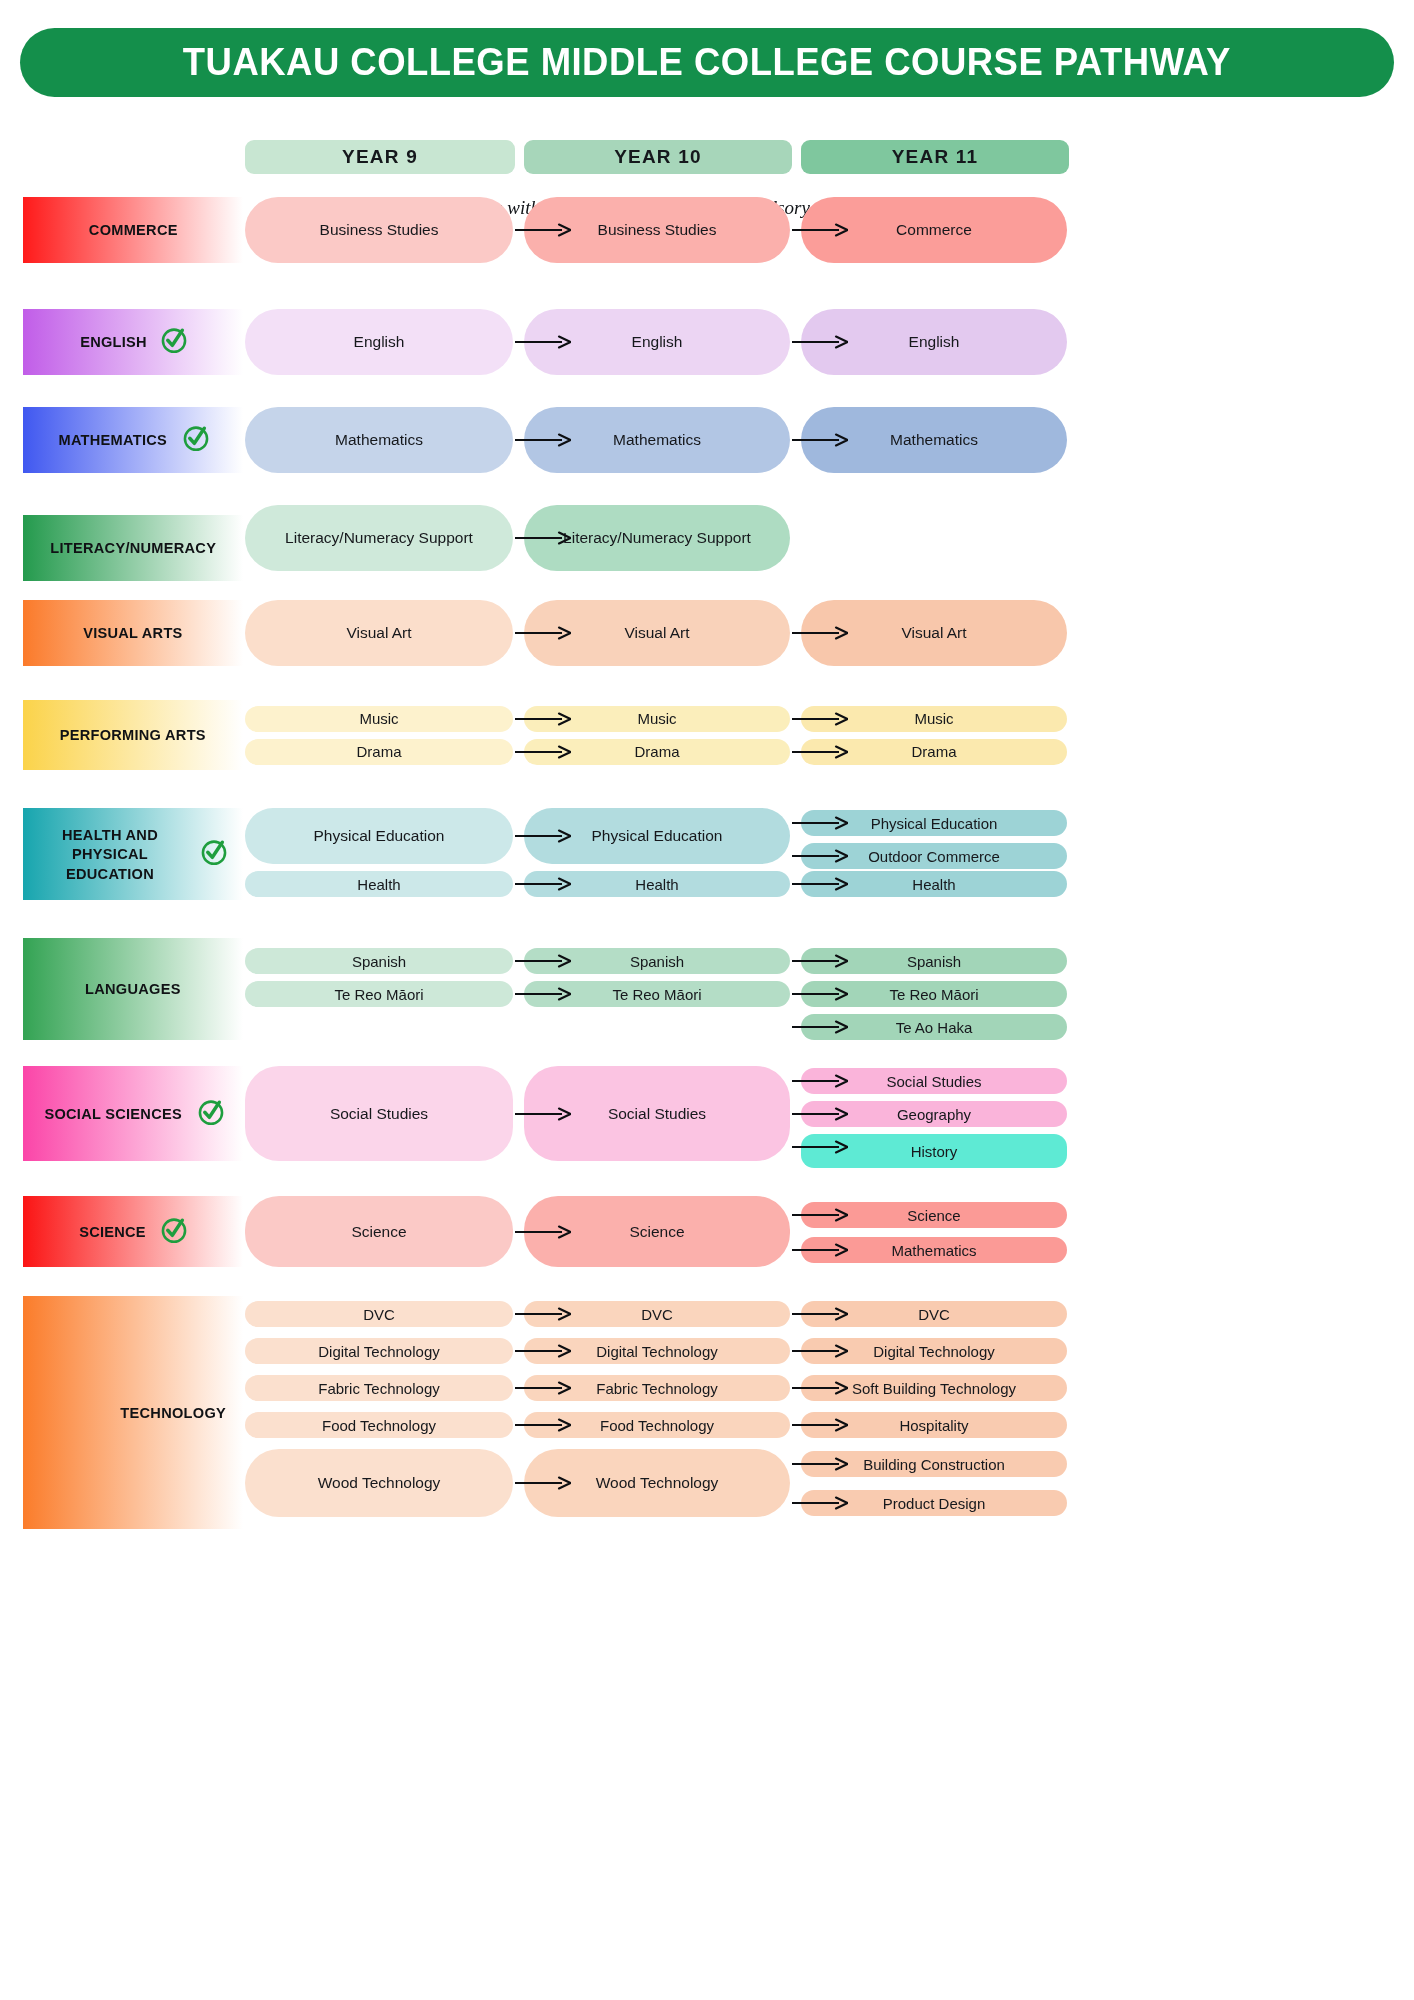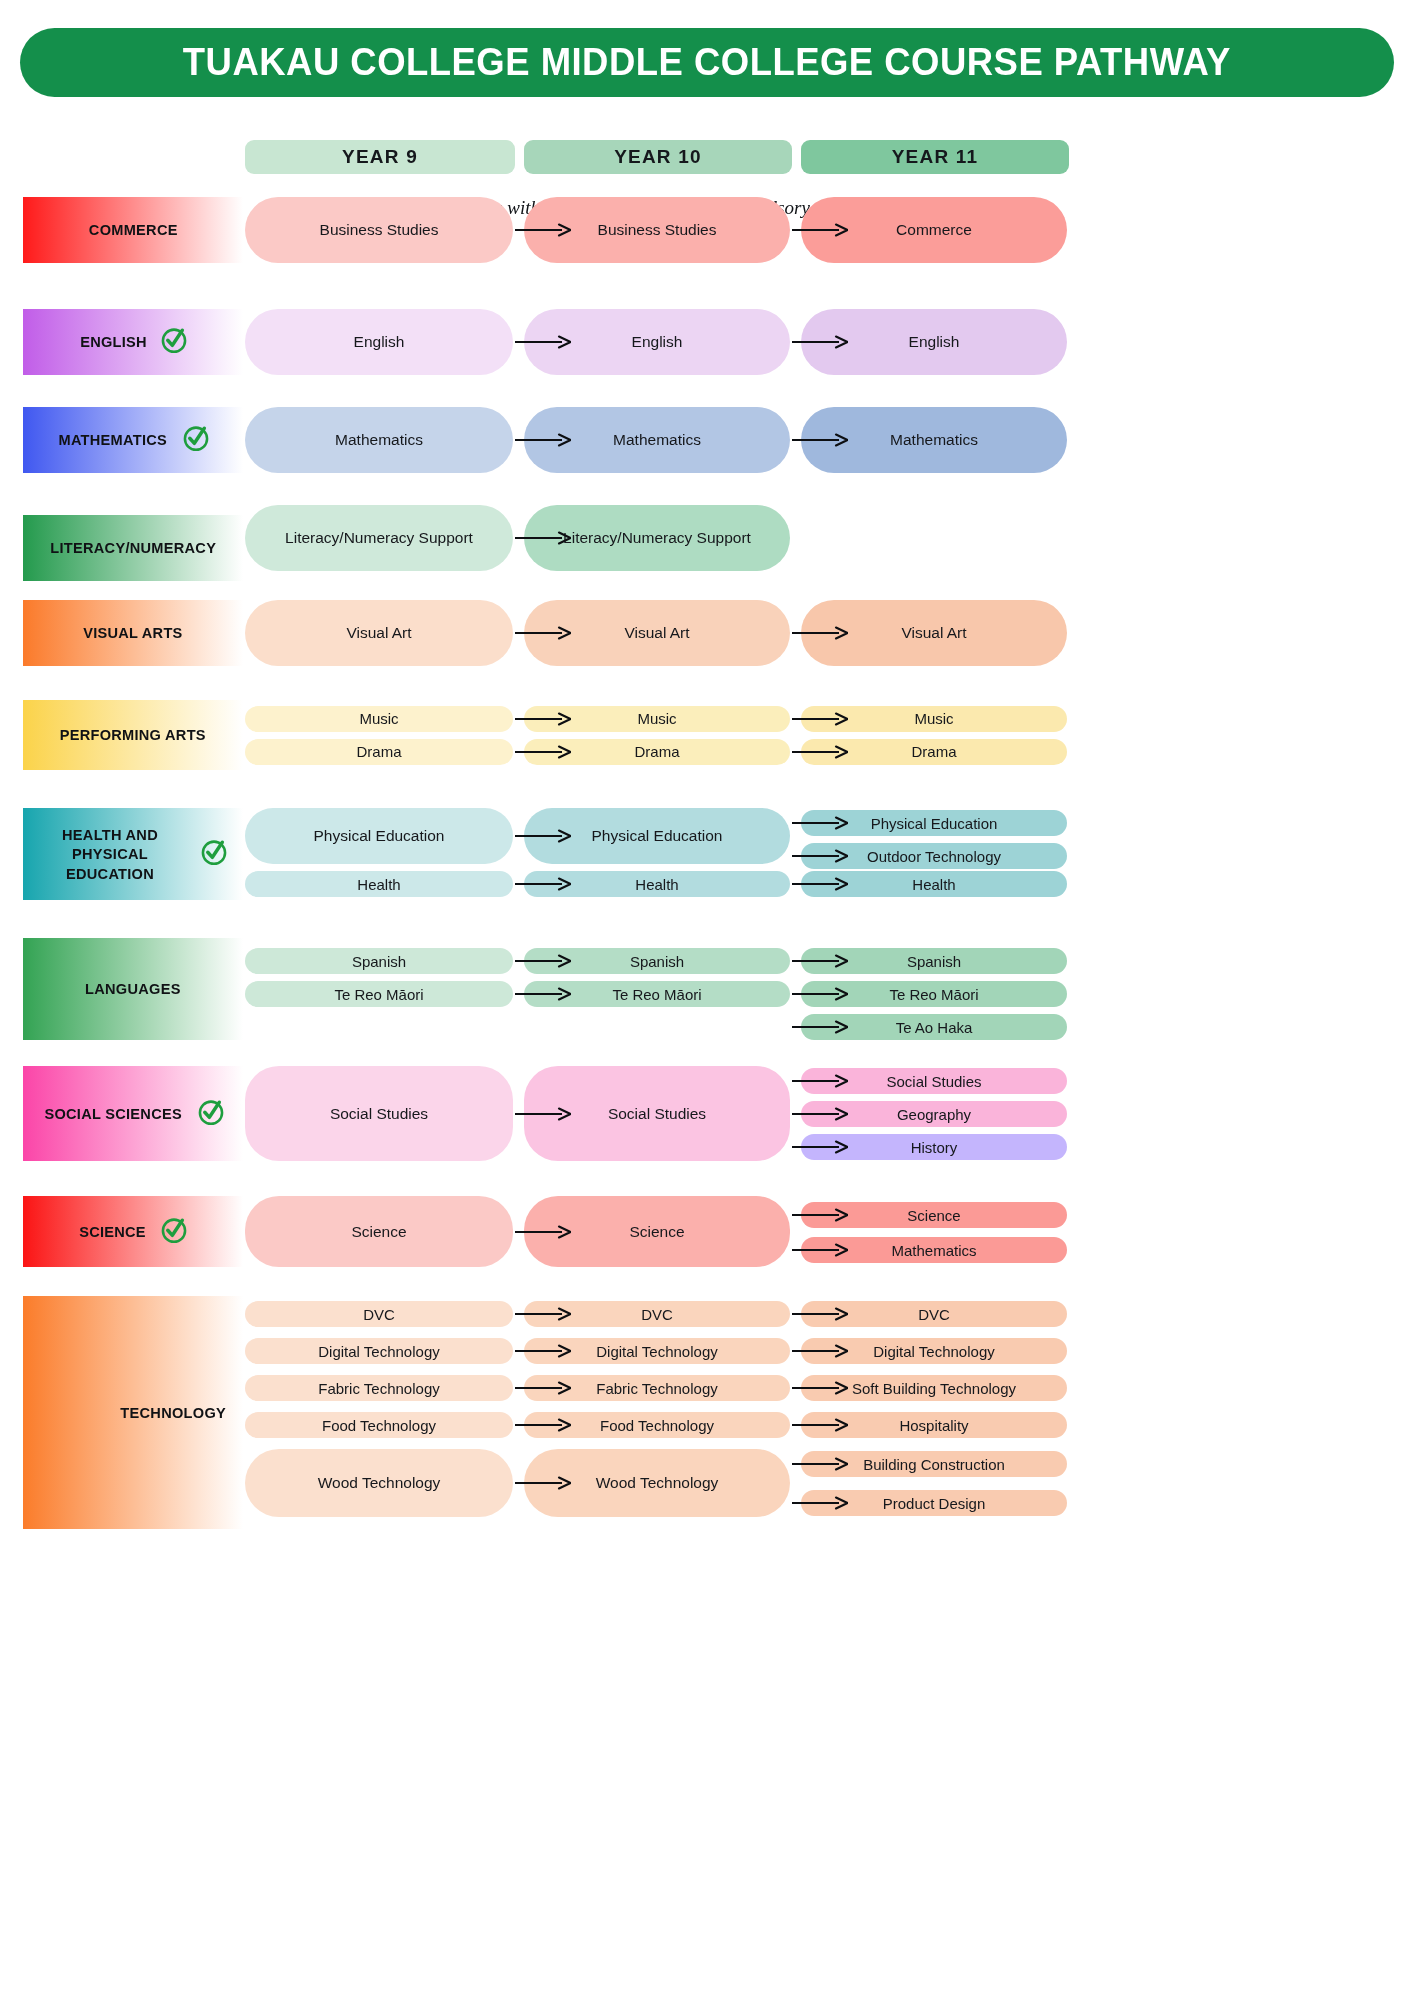--- a/index.html
+++ b/index.html
@@ -278,21 +278,21 @@
             <path d="M44 2.5 L55.5 8 L44 13.5" stroke="#0d0f12" stroke-width="2.1" fill="none" stroke-linecap="round" stroke-linejoin="round"></path>
           </svg>
         </div>
         <div class="pill small" style="left: 801px; top: 2px; width: 266px; height: 26px; background: rgb(157, 211, 214); border-radius: 13px;">Physical Education</div>
         <div class="arrow" style="left: 792px; top: 7px; width: 56px;">
           <svg width="56" height="16" viewBox="0 0 56 16">
             <path d="M0 8 L47 8" stroke="#0d0f12" stroke-width="2.1" fill="none"></path>
             <path d="M44 2.5 L55.5 8 L44 13.5" stroke="#0d0f12" stroke-width="2.1" fill="none" stroke-linecap="round" stroke-linejoin="round"></path>
           </svg>
         </div>
-        <div class="pill small" style="left: 801px; top: 35px; width: 266px; height: 26px; background: rgb(157, 211, 214); border-radius: 13px;">Outdoor Technology</div>
+        <div class="pill small" style="left: 801px; top: 35px; width: 266px; height: 26px; background: rgb(157, 211, 214); border-radius: 13px;">Outdoor Commerce</div>
         <div class="arrow" style="left: 792px; top: 40px; width: 56px;">
           <svg width="56" height="16" viewBox="0 0 56 16">
             <path d="M0 8 L47 8" stroke="#0d0f12" stroke-width="2.1" fill="none"></path>
             <path d="M44 2.5 L55.5 8 L44 13.5" stroke="#0d0f12" stroke-width="2.1" fill="none" stroke-linecap="round" stroke-linejoin="round"></path>
           </svg>
         </div>
         <div class="pill small" style="left: 801px; top: 63px; width: 266px; height: 26px; background: rgb(157, 211, 214); border-radius: 13px;">Health</div>
         <div class="arrow" style="left: 792px; top: 68px; width: 56px;">
           <svg width="56" height="16" viewBox="0 0 56 16">
             <path d="M0 8 L47 8" stroke="#0d0f12" stroke-width="2.1" fill="none"></path>
@@ -365,21 +365,21 @@
             <path d="M44 2.5 L55.5 8 L44 13.5" stroke="#0d0f12" stroke-width="2.1" fill="none" stroke-linecap="round" stroke-linejoin="round"></path>
           </svg>
         </div>
         <div class="pill small" style="left: 801px; top: 35px; width: 266px; height: 26px; background: rgb(250, 180, 218); border-radius: 13px;">Geography</div>
         <div class="arrow" style="left: 792px; top: 40px; width: 56px;">
           <svg width="56" height="16" viewBox="0 0 56 16">
             <path d="M0 8 L47 8" stroke="#0d0f12" stroke-width="2.1" fill="none"></path>
             <path d="M44 2.5 L55.5 8 L44 13.5" stroke="#0d0f12" stroke-width="2.1" fill="none" stroke-linecap="round" stroke-linejoin="round"></path>
           </svg>
         </div>
-        <div class="pill small" style="left: 801px; top: 68px; width: 266px; height: 26px; background: #c4b5fd; border-radius: 13px;">History</div>
+        <div class="pill small" style="left: 801px; top: 68px; width: 266px; height: 34px; background: #5eead4; border-radius: 13px;">History</div>
         <div class="arrow" style="left: 792px; top: 73px; width: 56px;">
           <svg width="56" height="16" viewBox="0 0 56 16">
             <path d="M0 8 L47 8" stroke="#0d0f12" stroke-width="2.1" fill="none"></path>
             <path d="M44 2.5 L55.5 8 L44 13.5" stroke="#0d0f12" stroke-width="2.1" fill="none" stroke-linecap="round" stroke-linejoin="round"></path>
           </svg>
         </div>
       </div>
       <div class="row" style="top: 1196px; height: 71px;">
         <div class="cat" style="width: 220px; background: linear-gradient(to right, rgb(251, 20, 20) 0%, rgb(255, 255, 255) 100%);">
           <div class="cat-label">SCIENCE</div>

